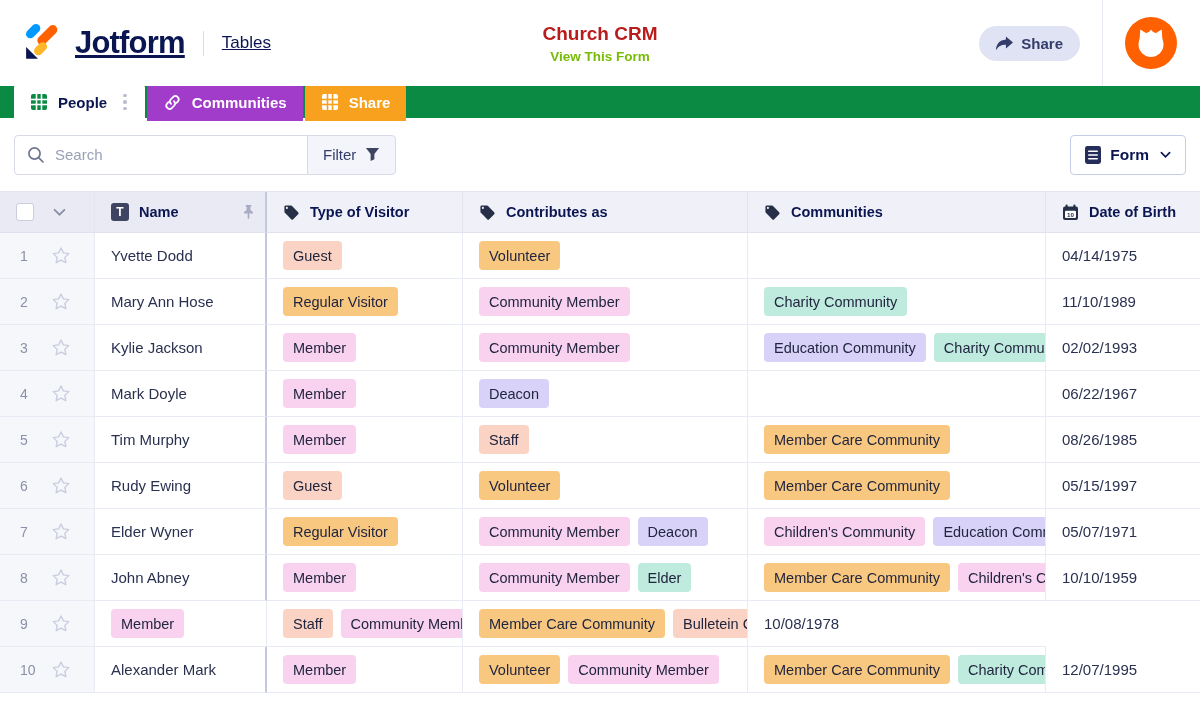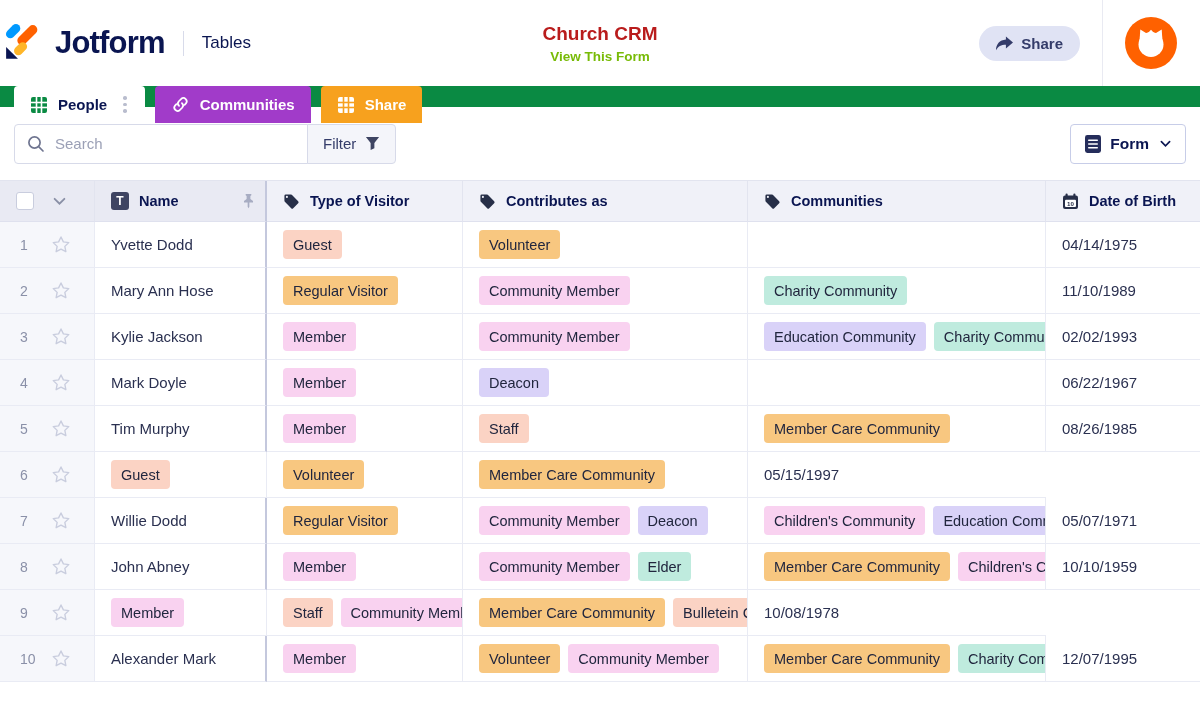--- a/index.html
+++ b/index.html
@@ -2,39 +2,39 @@
 <html style="--green: #0A8A43; --purple: #A13BC9; --amber: #F7A11E; --link-green: #78BB07;"><head>
 <meta charset="utf-8">
 <style>
   * { box-sizing: border-box; margin: 0; padding: 0; }
   html,body { width:1200px; height:704px; overflow:hidden; background:#fff;
     font-family:"Liberation Sans", sans-serif; color:#0A1551; }
   .app { width:1200px; height:704px; overflow:hidden; background:#fff; }
 
   
   .topbar { height:86px; background:#fff; display:flex; align-items:center; position:relative; }
-  .brand { display:flex; align-items:center; gap:13px; padding-left:0; }
+  .brand { display:flex; align-items:center; gap:13px; padding-left:20px;text-decoration:underline; }
   .logo svg { display:block; }
   .wordmark { font-size:31px; font-weight:800; letter-spacing:-0.8px; color:#0A1551; }
   .brand-divider { width:1px; height:25px; background:#D8DBEA; margin:0 5px; }
   .product { font-size:17px; color:#0A1551; }
   .title-block { position:absolute; left:50%; top:50%; transform:translate(-50%,-50%); text-align:center; }
   .title { font-size:19px; font-weight:700; color:#b91c1c; }
   .view-link { display:block; margin-top:4px; font-size:13.5px; font-weight:600;
     color:var(--link-green,#78BB07); text-decoration:none; cursor:pointer; }
   .top-right { margin-left:auto; display:flex; align-items:center; height:100%; }
   .share-btn { display:flex; align-items:center; gap:8px; height:35px; padding:0 17px;
     background:#E0E3F4; border:none; border-radius:18px; font-family:inherit;
     font-size:15px; font-weight:600; color:#343C6A; cursor:pointer; }
   .header-vdiv { width:1px; height:86px; background:#E9EAF2; margin-left:22px; }
   .avatar { margin:0 23px 0 22px; display:flex; cursor:pointer; }
 
   
-  .tabbar { height:21px; background:var(--green,#0A8A43); display:flex; align-items:flex-start;
-    padding-left:14px; gap:10px; }
+  .tabbar { height:32px; background:var(--green,#0A8A43); display:flex; align-items:center;
+    padding-left:14px; gap:2px; }
   .tab { height:37px; display:flex; align-items:center; gap:10px; padding:0 16px;
     border-radius:4px 4px 0 0; font-size:15px; font-weight:600; cursor:pointer; white-space:nowrap; }
   .tab.active { background:#fff; color:#0A1551; }
   .tab.purple { background:var(--purple,#A13BC9); color:#fff; }
   .tab.amber  { background:var(--amber,#F7A11E); color:#fff; }
   .tab-ic { display:flex; }
   .kebab { display:flex; flex-direction:column; align-items:center; margin-left:4px; padding:2px; cursor:pointer; }
   .kebab i { width:3.5px; height:3.5px; border-radius:50%; background:#B9BDCE; margin:1.5px 0; }
 
   
@@ -394,20 +394,23 @@
       </div>
       <div class="grid row">
     <div class="cell rowhead">
       <span class="rownum">6</span>
       <span class="star">
             <svg width="22" height="22" viewBox="0 0 24 24" fill="none" stroke="#C9CDDE" stroke-width="1.5" stroke-linejoin="round">
               <path d="M12 3.2l2.6 5.4 5.9.8-4.3 4.1 1.1 5.8L12 16.5l-5.3 2.8 1.1-5.8-4.3-4.1 5.9-.8z"></path>
             </svg>
           </span>
     </div>
+    <div class="cell name-cell">
+      <span>Rudy Ewing</span>
+    </div>
     <div class="cell tags-cell">
           <span class="tag" style="background:#FBD3C4">Guest</span>
         </div>
     <div class="cell tags-cell">
           <span class="tag" style="background:#F8C780">Volunteer</span>
         </div>
     <div class="cell tags-cell">
           <span class="tag" style="background:#F8C780">Member Care Community</span>
         </div>
     <div class="cell date-cell">
@@ -417,21 +420,21 @@
       <div class="grid row">
     <div class="cell rowhead">
       <span class="rownum">7</span>
       <span class="star">
             <svg width="22" height="22" viewBox="0 0 24 24" fill="none" stroke="#C9CDDE" stroke-width="1.5" stroke-linejoin="round">
               <path d="M12 3.2l2.6 5.4 5.9.8-4.3 4.1 1.1 5.8L12 16.5l-5.3 2.8 1.1-5.8-4.3-4.1 5.9-.8z"></path>
             </svg>
           </span>
     </div>
     <div class="cell name-cell">
-      <span>Willie Dodd</span>
+      <span>Elder Wyner</span>
     </div>
     <div class="cell tags-cell">
           <span class="tag" style="background:#F8C780">Regular Visitor</span>
         </div>
     <div class="cell tags-cell">
           <span class="tag" style="background:#F9D2F0">Community Member</span>
           <span class="tag" style="background:#D9D2F8">Deacon</span>
         </div>
     <div class="cell tags-cell">
           <span class="tag" style="background:#F9D2F0">Children's Community</span>

